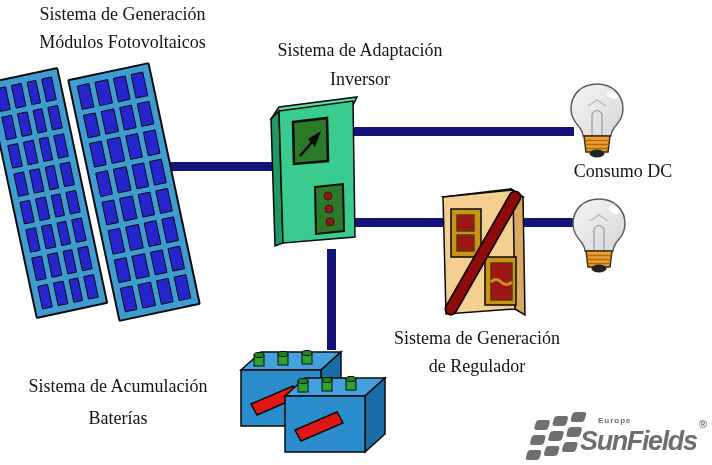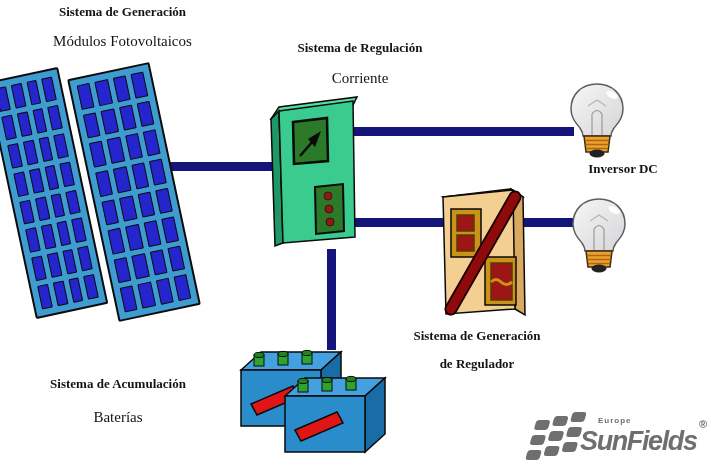--- a/index.html
+++ b/index.html
@@ -1,50 +1,50 @@
 <!DOCTYPE html>
 <html><head>
 <meta charset="utf-8">
 <style>
   html,body{margin:0;padding:0;background:#ffffff;}
   .canvas{
     position:relative;width:712px;height:465px;background:#ffffff;overflow:hidden;
     font-family:"Liberation Serif",serif;color:#141414;
   }
-  .lbl{position:absolute;text-align:center;font-size:15px;line-height:1.1;white-space:nowrap;z-index:5;}
-  .lbl.bold{font-weight:bold;font-size:13px;}
+  .lbl{position:absolute;text-align:center;font-size:18px;line-height:1.1;white-space:nowrap;z-index:5;}
+  .lbl.bold{font-weight:normal;font-size:18px;}
   .wire{position:absolute;background:#14147A;z-index:1;}
   .dev{position:absolute;z-index:3;}
   .pv-panel{
     position:absolute;z-index:2;box-sizing:border-box;
     border:2px solid #0b0b0b;background:#3E9CD0;border-radius:2px;
     display:grid;grid-template-columns:repeat(4,1fr);grid-template-rows:repeat(8,1fr);
     gap:5px;padding:6px;transform:rotate(-12deg);
   }
   .pv-cell{background:#2525CE;border:1.5px solid #0b0b0b;border-radius:1px;}
   svg text{font-family:"Liberation Sans",sans-serif;}
 </style>
 </head>
 <body>
 
 <div class="canvas">
 
   <div class="lbl bold" style="left:5px;top:5px;width:235px">Sistema de Generación</div>
   <div class="lbl" style="left:5px;top:33px;width:235px">Módulos Fotovoltaicos</div>
 
-  <div class="lbl bold" style="left:250px;top:41px;width:220px">Sistema de Regulación</div>
-  <div class="lbl" style="left:250px;top:70px;width:220px">Corriente</div>
+  <div class="lbl bold" style="left:250px;top:41px;width:220px">Sistema de Adaptación</div>
+  <div class="lbl" style="left:250px;top:70px;width:220px">Inversor</div>
 
   <div class="lbl" style="left:5px;top:409px;width:226px">Baterías</div>
   <div class="lbl bold" style="left:5px;top:377px;width:226px">Sistema de Acumulación</div>
 
   <div class="lbl bold" style="left:368px;top:329px;width:218px">Sistema de Generación</div>
   <div class="lbl bold" style="left:368px;top:357px;width:218px">de Regulador</div>
 
-  <div class="lbl bold" style="left:548px;top:162px;width:150px">Inversor DC</div>
+  <div class="lbl bold" style="left:548px;top:162px;width:150px">Consumo DC</div>
 
   <div class="wire" style="left:146px;top:162px;width:140px;height:9px"></div>
   <div class="wire" style="left:352px;top:127px;width:222px;height:9px"></div>
   <div class="wire" style="left:352px;top:218px;width:95px;height:9px"></div>
   <div class="wire" style="left:512px;top:218px;width:65px;height:9px"></div>
   <div class="wire" style="left:327px;top:249px;width:9px;height:101px"></div>
 
   <div class="pv-panel" style="left:10px;top:72px;width:74px;height:242px">
       <div class="pv-cell"></div>
       <div class="pv-cell"></div>

